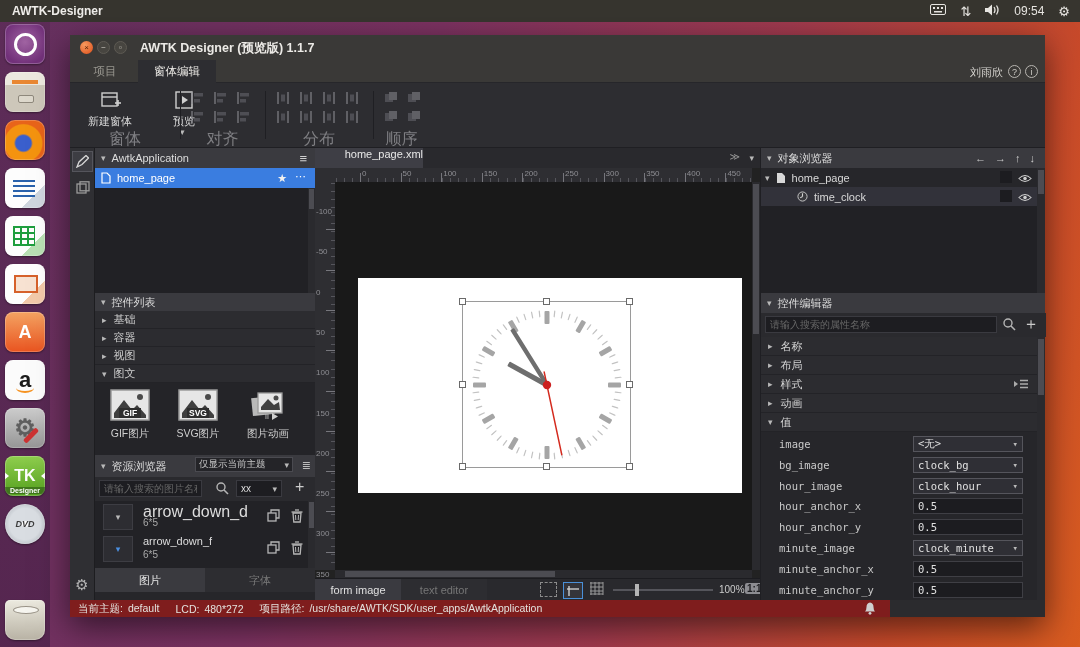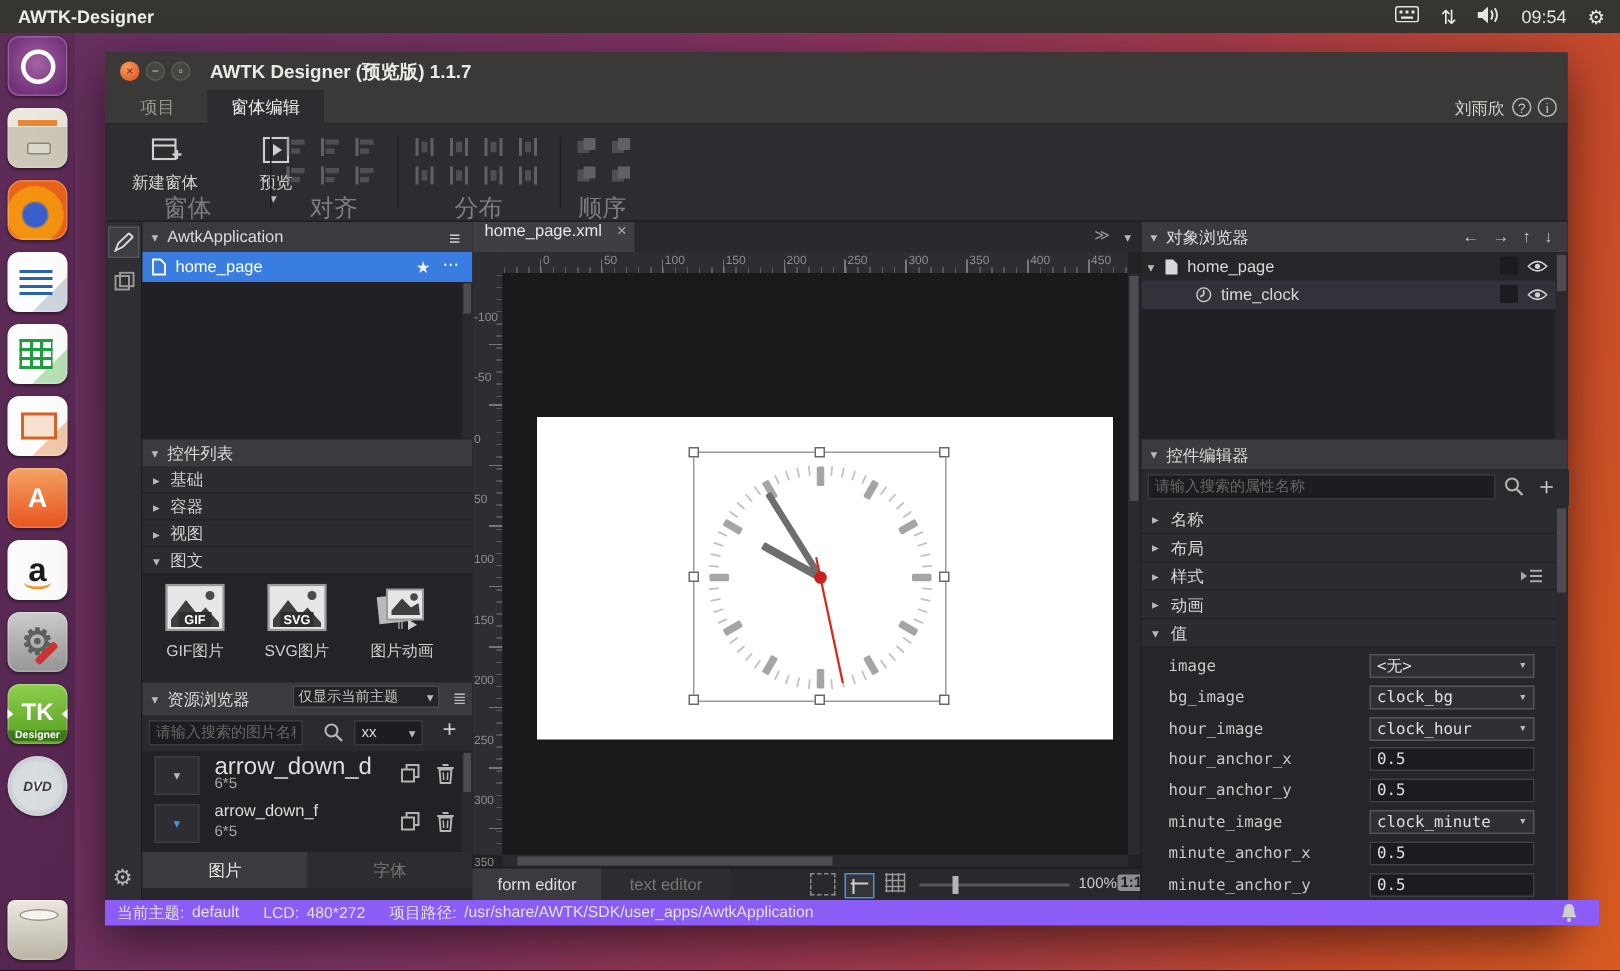--- a/index.html
+++ b/index.html
@@ -86,21 +86,21 @@
   .reslist{left:0;top:353px;width:220px;height:67px;background:#222226;}
   .resrow{position:absolute;left:0;width:213px;height:32px;}
   .thumb{position:absolute;left:8px;top:3px;width:30px;height:26px;background:#2d2d32;border:1px solid #3d3d43;box-sizing:border-box;display:flex;align-items:center;justify-content:center;font-size:9px;}
   .ptabs{left:0;top:420px;width:220px;height:24px;display:flex;}
   .ptab{width:110px;height:24px;display:flex;align-items:center;justify-content:center;font-size:11px;}
   .ptab.on{background:#3a3a3f;color:#e8e8e8;}
   .ptab.off{background:#2d2d31;color:#787878;}
   
   .canvas{left:245px;top:0;width:445px;height:452px;background:#222;}
   .ctabbar{left:0;top:0;width:445px;height:20px;background:#29292d;}
-  .ctab{left:0;top:0;width:108px;height:20px;background:#3e3e45;color:#e8e8e8;display:flex;align-items:flex-start;padding-left:8px;gap:10px;box-sizing:border-box;}
+  .ctab{left:0;top:0;width:108px;height:20px;background:#3e3e45;color:#e8e8e8;display:flex;align-items:flex-end;padding-left:8px;gap:10px;box-sizing:border-box;flex-direction:column;}
   .hruler{left:20px;top:20px;width:417px;height:14px;background:#2e2e32;
     background-image:repeating-linear-gradient(90deg,#76767c 0 1px,transparent 1px 40.6px),repeating-linear-gradient(90deg,#55555b 0 1px,transparent 1px 8.12px);
     background-size:100% 9px,100% 4px;background-position:25px 100%,0.6px 100%;background-repeat:no-repeat;}
   .vruler{left:0;top:34px;width:20px;height:388px;background:#2e2e32;
     background-image:repeating-linear-gradient(0deg,#76767c 0 1px,transparent 1px 40.3px),repeating-linear-gradient(0deg,#55555b 0 1px,transparent 1px 8.06px);
     background-size:9px 100%,4px 100%;background-position:100% 23px,100% 0.5px;background-repeat:no-repeat;}
   .rlab{position:absolute;font-size:8px;color:#8d8d92;}
   .viewport{left:20px;top:34px;width:417px;height:388px;background:#191919;overflow:hidden;}
   .form{left:23px;top:96px;width:384px;height:215px;background:#ffffff;}
   .selbox{left:127px;top:119px;width:169px;height:167px;border:1px solid #9a9a9a;box-sizing:border-box;}
@@ -113,21 +113,21 @@
   
   .rpanel{left:690px;top:0;width:285px;height:452px;background:#26262a;border-left:1px solid #1f1f23;box-sizing:border-box;}
   .objrow{position:absolute;left:0;width:277px;height:19px;display:flex;align-items:center;color:#d8d8d8;}
   .eyebox{position:absolute;right:26px;top:3px;width:12px;height:12px;background:#1c1c20;}
   .sec{position:absolute;left:0;width:277px;height:19px;background:#2c2c30;border-bottom:1px solid #232327;box-sizing:border-box;display:flex;align-items:center;gap:8px;padding-left:7px;color:#d5d5d5;}
   .prow{position:absolute;left:0;width:277px;height:21px;}
   .pname{position:absolute;left:18px;top:4px;color:#c9c9c9;font-family:"DejaVu Sans Mono",monospace;font-size:10.5px;}
   .psel{position:absolute;left:152px;top:2px;width:110px;height:16px;background:#2f2f35;border:1px solid #55555c;box-sizing:border-box;color:#e0e0e0;font-family:"DejaVu Sans Mono",monospace;font-size:10.5px;display:flex;align-items:center;justify-content:space-between;padding:0 4px;}
   .pinp{position:absolute;left:152px;top:2px;width:110px;height:16px;background:#1c1c20;border:1px solid #3f3f45;box-sizing:border-box;color:#e0e0e0;font-family:"DejaVu Sans Mono",monospace;font-size:10.5px;display:flex;align-items:center;padding:0 4px;}
   
-  .status{left:0;top:565px;width:996px;height:17px;background:#8b5cf6;color:#e3e1dd;font-size:10.5px;display:flex;align-items:center;gap:16px;padding-left:8px;box-sizing:border-box;}
+  .status{left:0;top:565px;width:820px;height:17px;background:#7f1d1d;color:#e3e1dd;font-size:10.5px;display:flex;align-items:center;gap:16px;padding-left:8px;box-sizing:border-box;}
 </style>
 </head>
 <body>
 
 <div class="stage">
 
   <div class="abs ubar">
     <div class="abs appname txt">AWTK-Designer</div>
     <div class="abs tray">
       <span><svg width="16" height="11" viewBox="0 0 16 11">
@@ -569,21 +569,21 @@
               <div class="handle" style="left: calc(100% - 4px); top: calc(100% - 4px);"></div>
             </div>
         </div>
         <div class="abs sbar" style="left:437px;top:34px;width:8px;height:388px;">
             <div class="abs sthumb" style="left:1px;top:2px;width:6px;height:150px;"></div>
           </div>
         <div class="abs sbar" style="left:20px;top:422px;width:417px;height:8px;">
             <div class="abs sthumb" style="left:10px;top:1px;width:210px;height:6px;"></div>
           </div>
         <div class="abs cbot">
-          <div class="abs etab on" style="left:0;">form editor</div>
+          <div class="abs etab on" style="left:0;">form image</div>
           <div class="abs etab off" style="left:86px;">text editor</div>
           <div class="toolico" style="left:225px;width:15px;height:13px;border:1px dashed #8b8b8b;"></div>
           <div class="toolico" style="left:248px;width:18px;height:15px;border:1px solid #4a90d9;background:#34343a;">
               <svg width="12" height="10" viewBox="0 0 12 10">
                 <line x1="2" y1="0" x2="2" y2="10" stroke="#cfcfcf" stroke-width="1.4"></line>
                 <line x1="0" y1="3" x2="12" y2="3" stroke="#cfcfcf" stroke-width="1.4"></line>
               </svg>
             </div>
           <div class="toolico" style="left:274px;">
               <svg width="15" height="13" viewBox="0 0 15 13">

